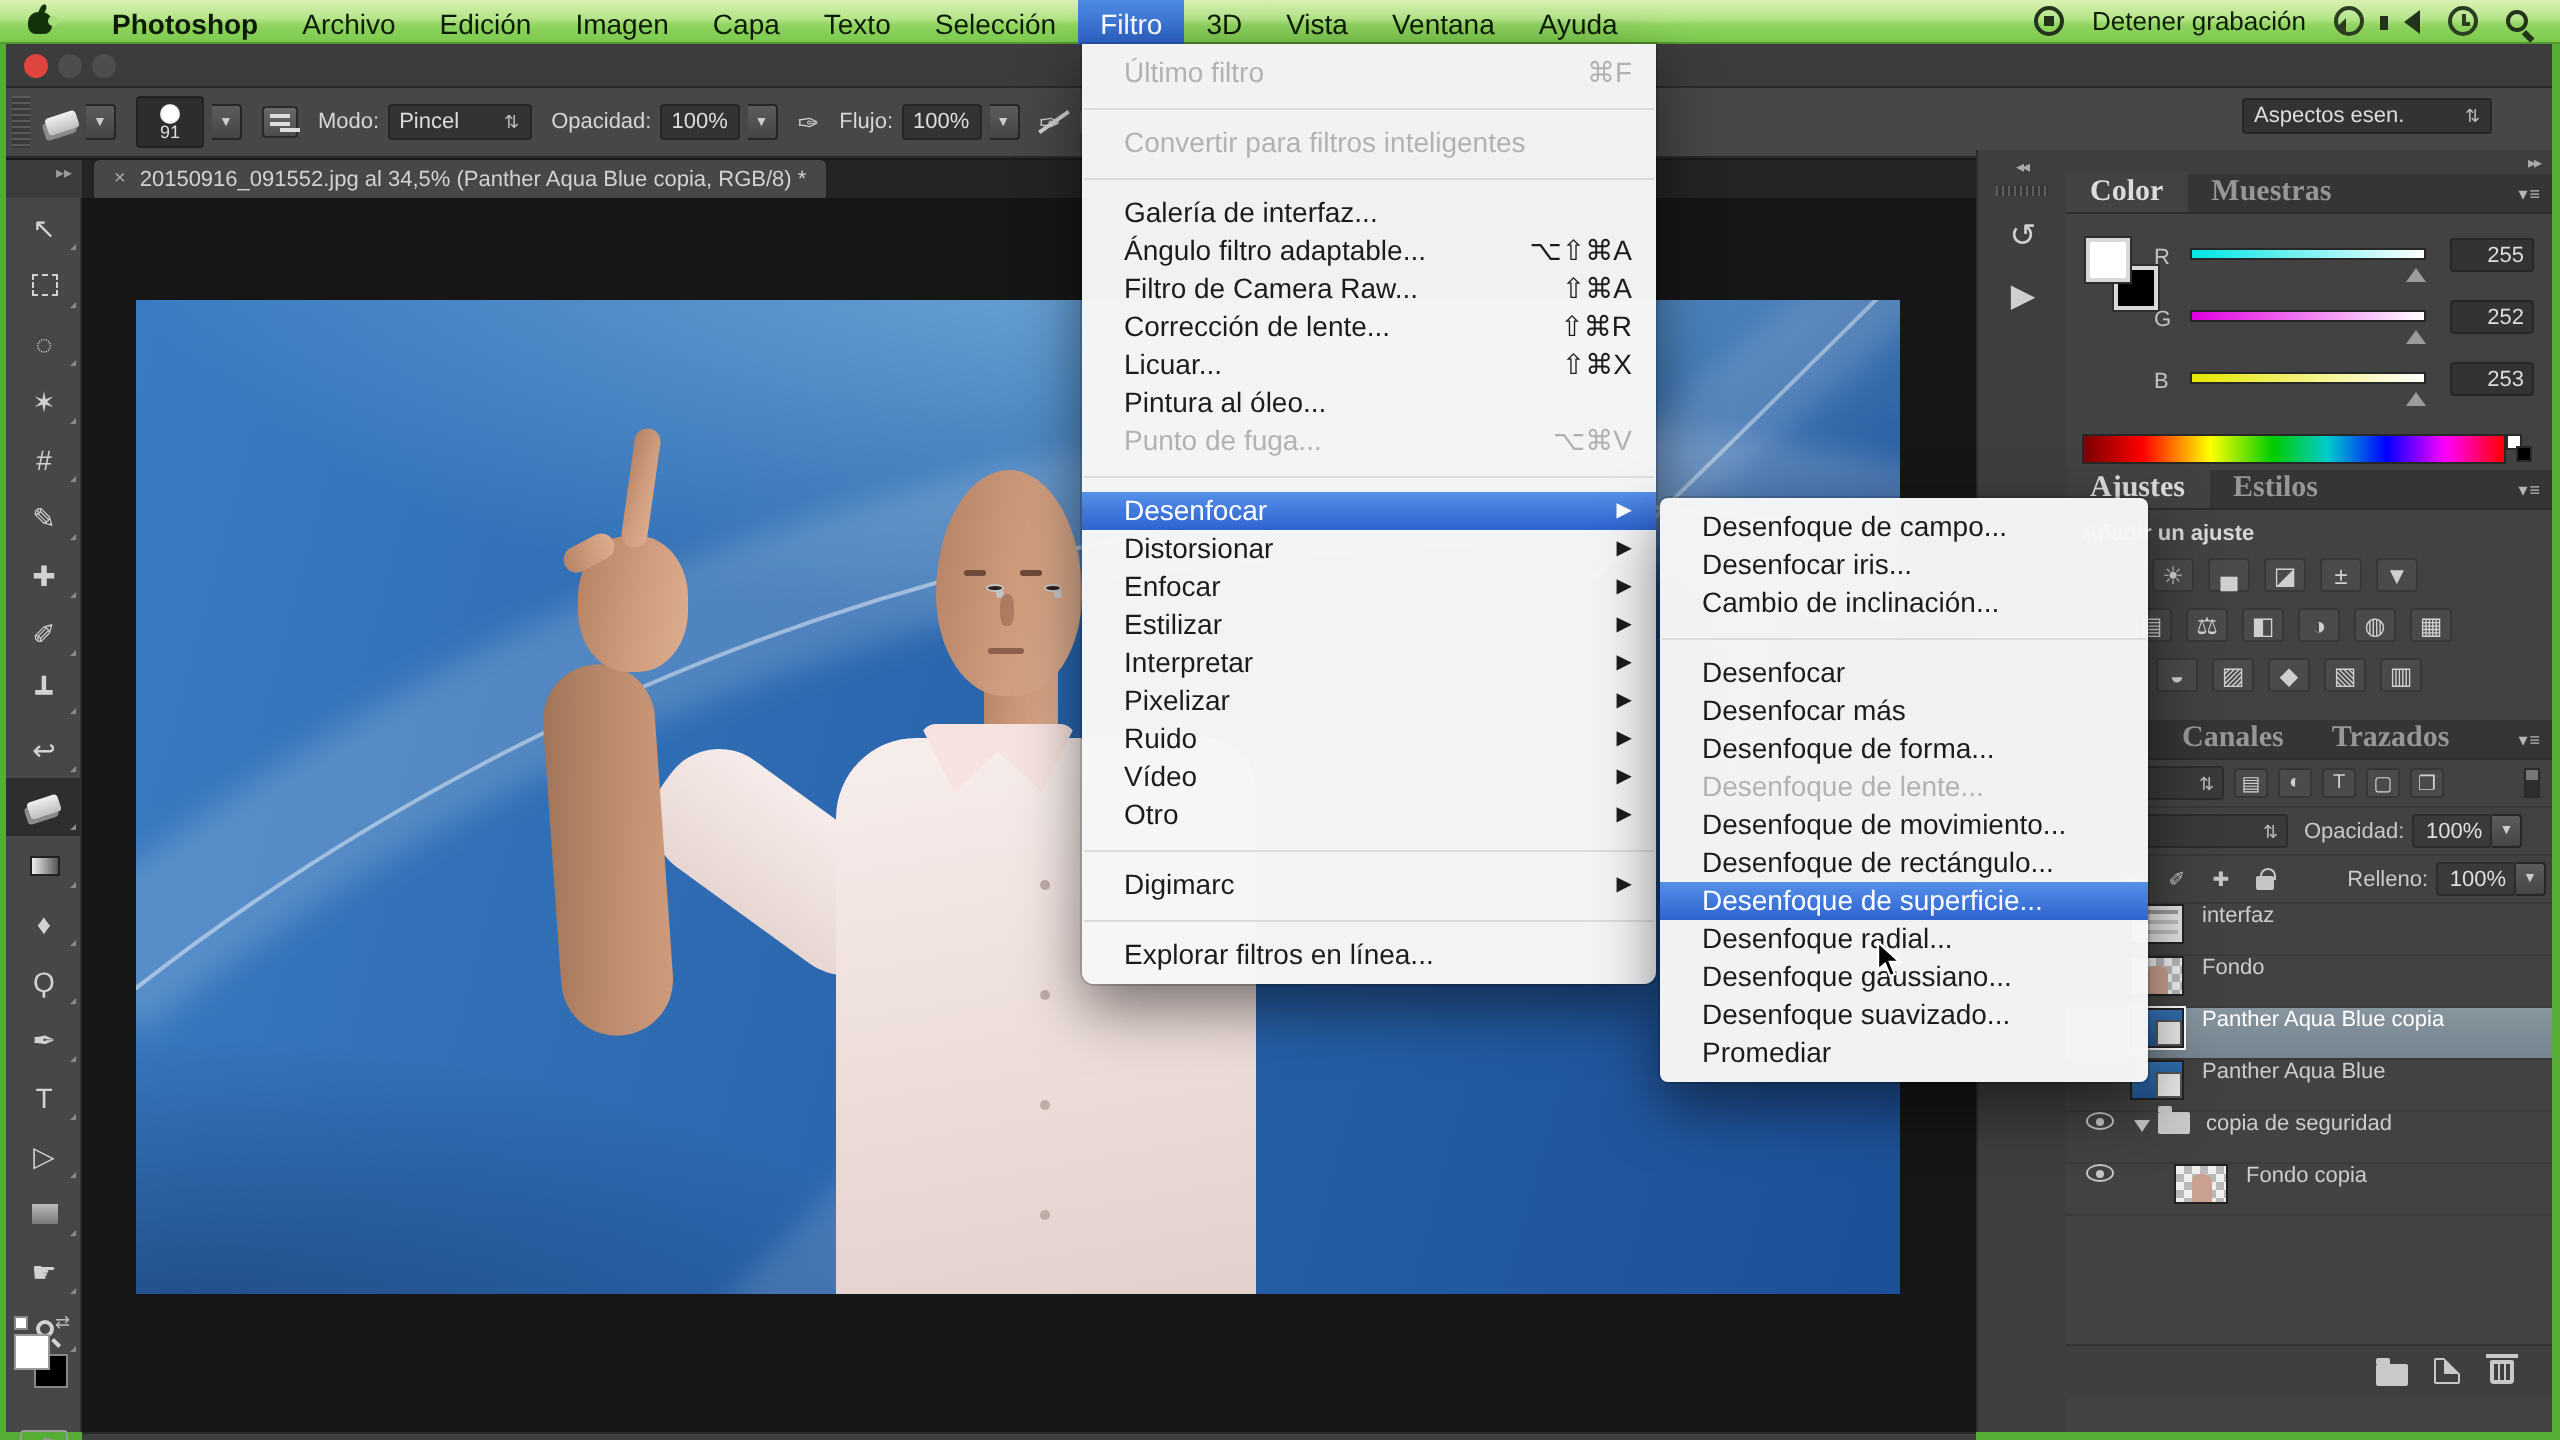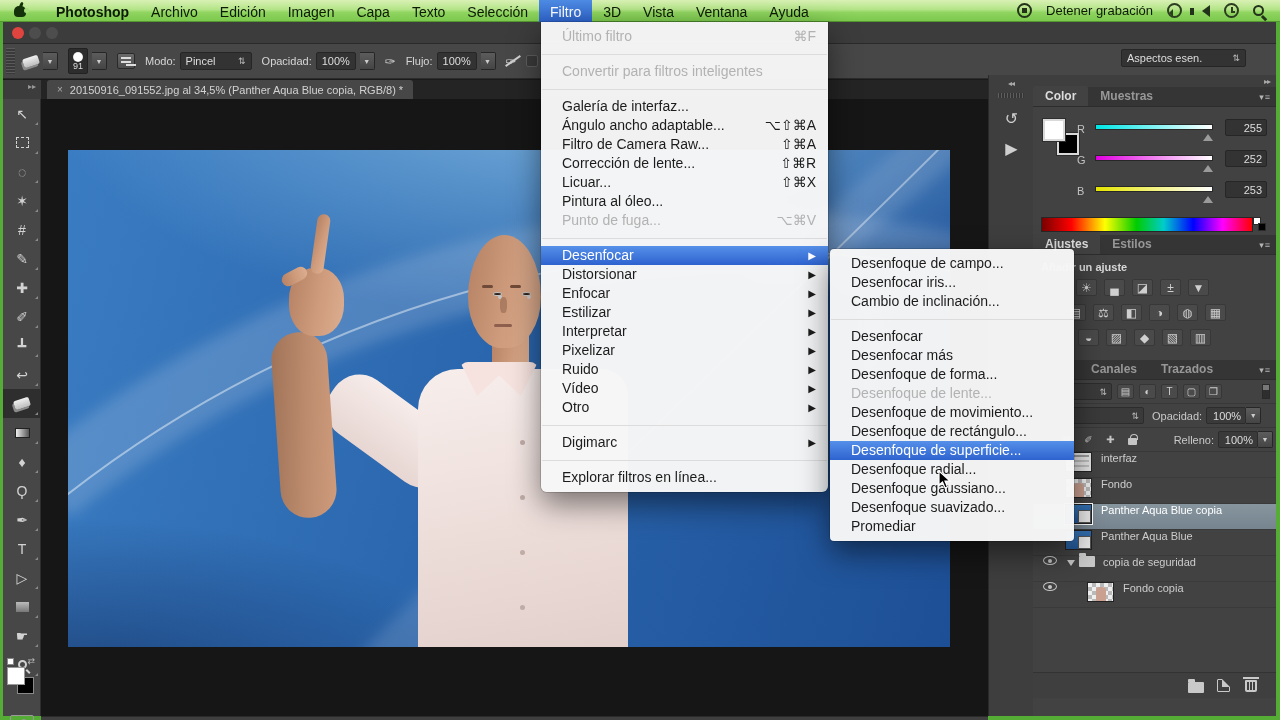--- a/index.html
+++ b/index.html
@@ -37,21 +37,21 @@
   .dot{width:12px;height:12px;border-radius:50%;position:absolute;top:5px;}
 
   
   #optbar{position:absolute;left:0;top:22px;width:100%;height:35px;background:#474747;border-bottom:1px solid #2b2b2b;display:flex;align-items:center;color:#d6d6d6;font-size:11px;}
   .grip{width:9px;height:26px;margin:0 8px 0 3px;background:repeating-linear-gradient(#5a5a5a 0 1px,#3a3a3a 1px 3px);}
   .ob-group{display:flex;align-items:center;gap:4px;margin-right:10px;}
   .ob-field{background:#333;border:1px solid #262626;border-radius:2px;height:18px;display:flex;align-items:center;padding:0 5px;color:#ddd;}
   .dd-caret{width:15px;height:18px;background:linear-gradient(#5c5c5c,#454545);border:1px solid #262626;border-left:none;border-radius:0 2px 2px 0;display:flex;align-items:center;justify-content:center;font-size:7px;color:#ccc;}
   .updown{font-size:9px;color:#bbb;margin-left:6px;}
   .eraser-glyph{display:inline-block;width:16px;height:9px;background:linear-gradient(#f0f0f0,#bdbdbd);border-radius:2px;transform:rotate(-18deg);box-shadow:-2px 2px 0 #8b8b8b;}
-  .brush-prev{width:20px;height:26px;background:#2d2d2d;border:1px solid #222;border-radius:2px;display:flex;flex-direction:column;align-items:center;justify-content:center;color:#ddd;}
+  .brush-prev{width:34px;height:26px;background:#2d2d2d;border:1px solid #222;border-radius:2px;display:flex;flex-direction:column;align-items:center;justify-content:center;color:#ddd;}
   .brush-prev i{width:10px;height:10px;border-radius:50%;background:radial-gradient(#fff,#fff 55%,#aaa);display:block;}
   .brush-prev span{font-size:9px;line-height:9px;}
   .tgl-icon{width:18px;height:16px;background:linear-gradient(#6a6a6a,#4c4c4c);border:1px solid #2a2a2a;border-radius:2px;position:relative;}
   .tgl-icon::before{content:"";position:absolute;left:3px;top:3px;width:10px;height:2px;background:#ddd;box-shadow:0 4px 0 #ddd,5px 7px 0 #ddd;}
   .pen-ic{font-size:13px;color:#cfcfcf;position:relative;}
   .pen-ic.slash::after{content:"";position:absolute;left:-2px;top:6px;width:18px;height:2px;background:#cfcfcf;transform:rotate(-35deg);}
   .chk{width:12px;height:12px;background:#3a3a3a;border:1px solid #5e5e5e;border-radius:2px;}
   #workspace-dd{position:absolute;right:30px;top:5px;width:125px;}
 
   
@@ -106,21 +106,21 @@
 
   
   #dockstrip{position:absolute;left:985px;top:53px;width:45px;height:641px;background:#3e3e3e;border-left:1px solid #2b2b2b;}
   #dockstrip .collapse{color:#aaa;font-size:8px;text-align:center;padding-top:4px;letter-spacing:-1px;}
   #dockstrip .grip2{width:26px;height:5px;margin:5px auto;background:repeating-linear-gradient(90deg,#5e5e5e 0 1px,#363636 1px 3px);}
   .dock-ic{width:45px;height:30px;display:flex;align-items:center;justify-content:center;color:#cfcfcf;font-size:16px;}
 
   #panels{position:absolute;left:1030px;top:53px;width:243px;height:641px;background:#424242;}
   #panels-top{height:12px;background:#3e3e3e;color:#aaa;font-size:8px;text-align:right;padding:2px 6px 0 0;letter-spacing:-1px;}
   .ptabs{height:20px;background:#353535;display:flex;align-items:flex-end;position:relative;border-bottom:1px solid #2d2d2d;}
-  .ptab{height:20px;line-height:20px;padding:0 12px;font-size:12px;color:#979797;font-weight:bold;}
+  .ptab{height:20px;line-height:20px;padding:0 12px;font-size:15px;color:#979797;font-weight:bold;font-family:Liberation Serif, serif;}
   .ptab.on{background:#424242;color:#dcdcdc;border-radius:2px 2px 0 0;}
   .pmenu{position:absolute;right:5px;top:5px;color:#b5b5b5;font-size:9px;}
   .pmenu::after{content:"▾≡";letter-spacing:1px;}
 
   
   #swatch-fg{position:absolute;left:10px;top:32px;width:22px;height:22px;background:#fff;border:2px solid #d9d9d9;outline:1px solid #2e2e2e;z-index:2;}
   #swatch-bg{position:absolute;left:24px;top:46px;width:22px;height:22px;background:#000;border:2px solid #d9d9d9;outline:1px solid #2e2e2e;}
   .ch-row{position:absolute;left:62px;width:172px;height:16px;}
   .ch-label{position:absolute;left:-18px;top:2px;font-size:11px;color:#c2c2c2;}
   .ch-track{position:absolute;left:0;top:3px;width:118px;height:6px;border:1px solid #272727;}
@@ -579,21 +579,21 @@
         </div>
         <div class="menu-sep"></div>
         <div class="menu-item disabled">
           <span class="mi-label">Convertir para filtros inteligentes</span>
         </div>
         <div class="menu-sep"></div>
         <div class="menu-item">
           <span class="mi-label">Galería de interfaz...</span>
         </div>
         <div class="menu-item">
-          <span class="mi-label">Ángulo ancho adaptable...</span>
+          <span class="mi-label">Ángulo filtro adaptable...</span>
           <span class="mi-short">⌥⇧⌘A</span>
         </div>
         <div class="menu-item">
           <span class="mi-label">Filtro de Camera Raw...</span>
           <span class="mi-short">⇧⌘A</span>
         </div>
         <div class="menu-item">
           <span class="mi-label">Corrección de lente...</span>
           <span class="mi-short">⇧⌘R</span>
         </div>

